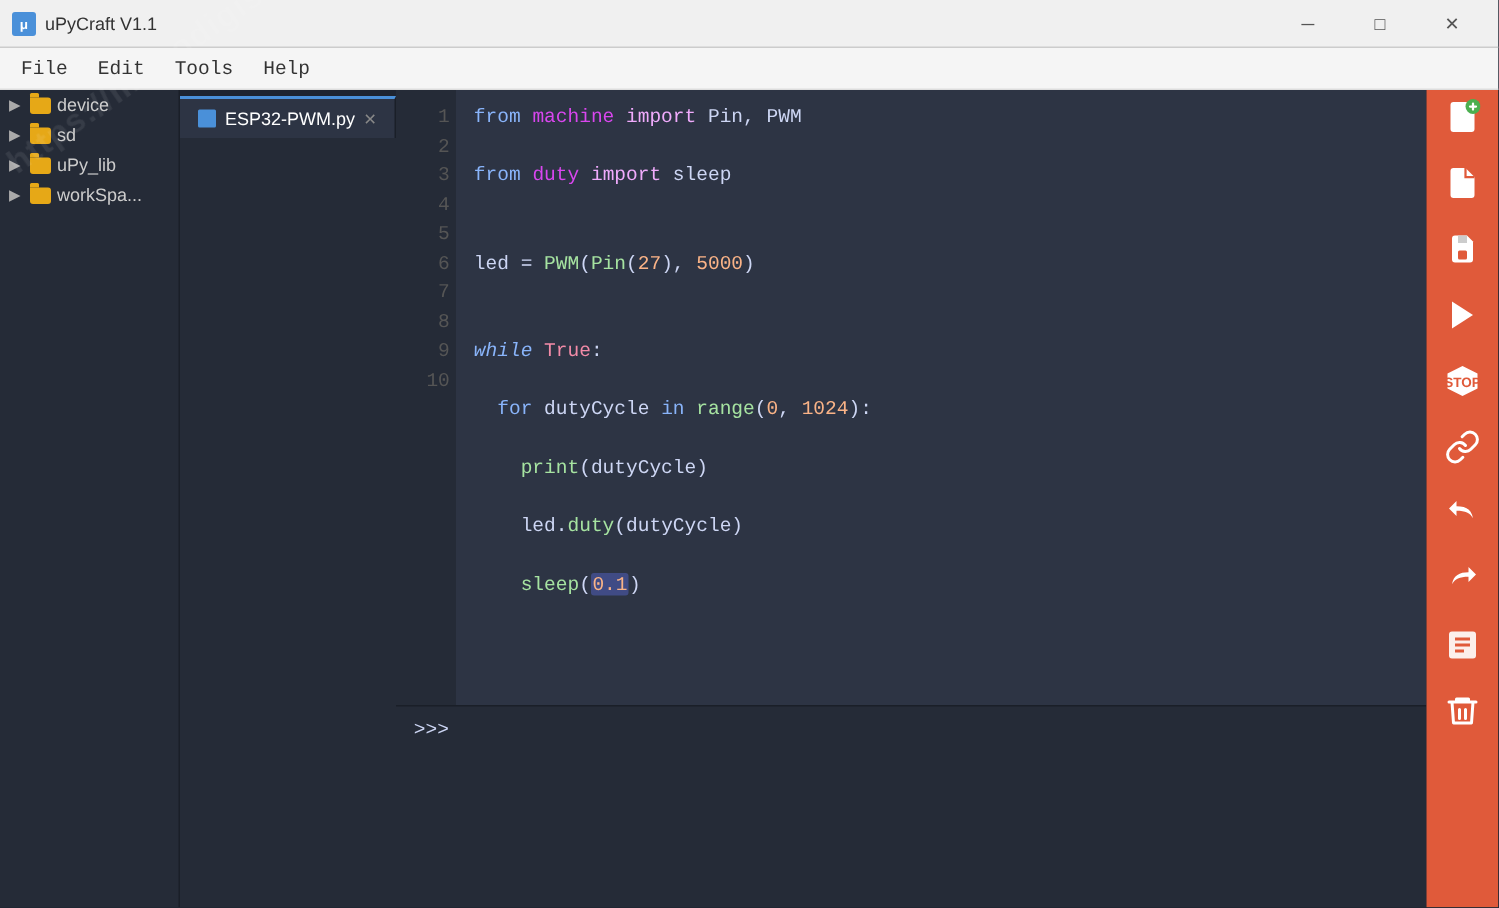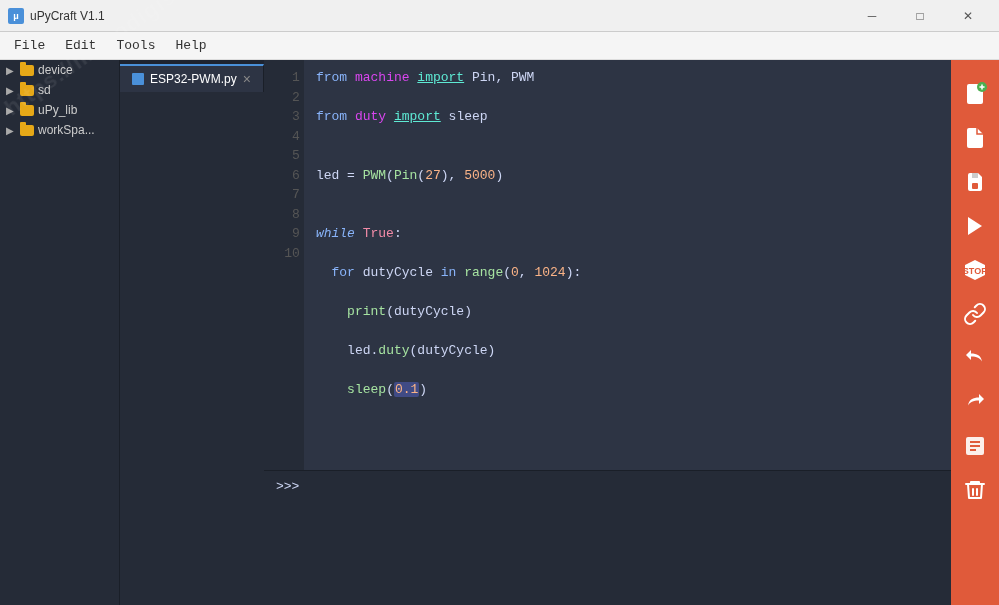--- a/index.html
+++ b/index.html
@@ -206,21 +206,21 @@
       font-family: 'Consolas', 'Courier New', monospace;
       font-size: 13px;
       line-height: 1.5;
       color: #cdd6f4;
       overflow: auto;
       white-space: pre;
     }
 
     
     .kw-from { color: #89b4fa; }
-    .kw-import { color: #5eead4; text-decoration: underline; }
+    .kw-import { color: #f0abfc; }
     .kw-while { color: #89b4fa; font-style: italic; }
     .kw-for { color: #89b4fa; }
     .kw-in { color: #89b4fa; }
     .kw-true { color: #f38ba8; }
     .module { color: #d946ef; text-align: center; }
     .fn { color: #a6e3a1; }
     .identifier { color: #cdd6f4; }
     .number { color: #fab387; }
     .code-line { display: block; }
 
@@ -250,21 +250,21 @@
       display: flex;
       flex-direction: column;
       align-items: center;
       padding: 6px 0;
       gap: 4px;
     }
     .toolbar-btn {
       width: 40px;
       height: 40px;
       display: flex;
-      align-items: flex-end;
+      align-items: flex-start;
       justify-content: center;
       cursor: pointer;
       border-radius: 4px;
       color: white;
       font-size: 18px;
     }
     .toolbar-btn svg {
       width: 24px;
       height: 24px;
       fill: white;

